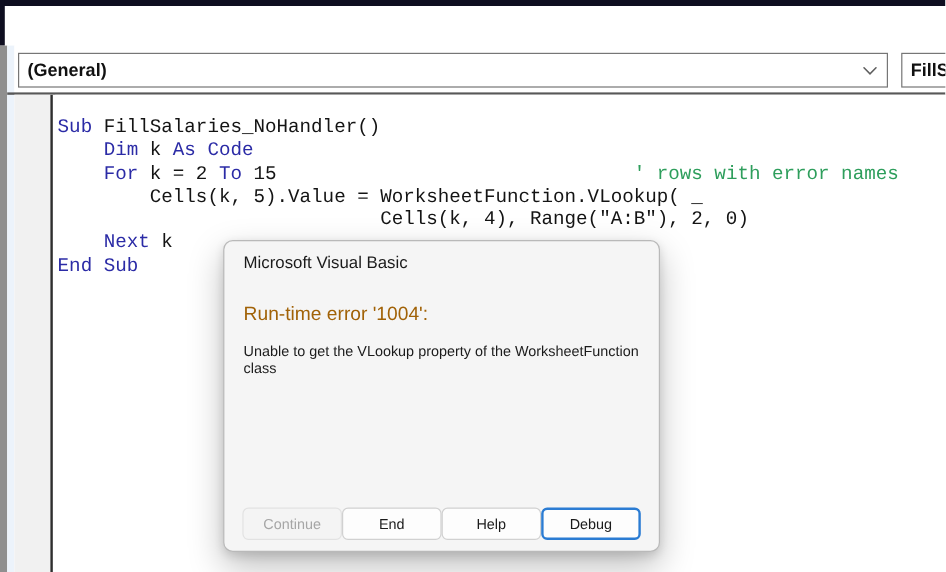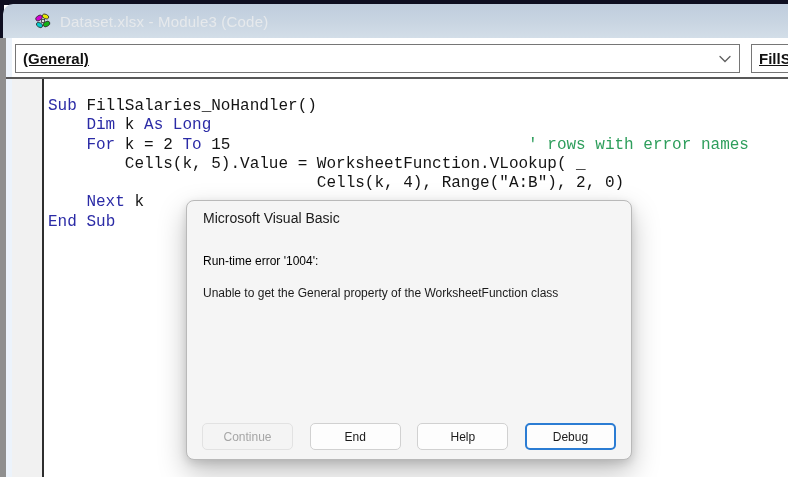--- a/index.html
+++ b/index.html
@@ -25,72 +25,60 @@
   .titlebar-icon{margin-left:30px;width:20px;height:20px;flex:0 0 auto;}
   .titlebar-text{margin-left:7px;font-size:15px;color:var(--titlebar-text);letter-spacing:.2px;}
 
   
   .strip-gray{position:absolute;left:0;top:38px;width:6px;bottom:0;background:#8f8f8f;}
   .strip-blue{position:absolute;left:6px;top:38px;width:6px;bottom:0;background:#ecf3fb;}
 
   
   .combo-row{position:absolute;left:12px;top:38px;right:0;height:39px;background:#ffffff;}
   .combo{position:absolute;top:6px;height:29px;background:#ffffff;border:1px solid #767676;
-    display:flex;align-items:center;font-weight:bold;font-size:15px;color:#111;text-decoration:underline;}
+    display:flex;align-items:center;font-weight:bold;font-size:15px;color:#111;}
   .combo-object{left:3px;width:725px;padding-left:7px;}
   .combo-proc{left:739px;width:60px;padding-left:7px;}
   .combo-chevron{position:absolute;right:7px;top:8px;width:14px;height:12px;}
   .separator{position:absolute;left:6px;top:77px;right:0;height:2px;background:#585858;}
 
   
   .code-pane{position:absolute;left:12px;top:79px;right:0;bottom:0;background:#ffffff;}
   .margin-bar{position:absolute;left:0;top:0;width:32px;bottom:0;background:#f1f1f1;
     border-right:2px solid #2e2e2e;}
   .code-editor{position:absolute;left:34px;top:0;right:0;bottom:0;background:#ffffff;
     font-family:"Liberation Mono",monospace;font-size:16px;line-height:19.3px;
     padding:18px 0 0 2px;color:var(--code-text);}
   .code-line{white-space:pre;height:19.3px;}
   .tok-kw{color:var(--keyword);}
   .tok-n{color:var(--code-text);}
   .tok-cm{color:var(--comment);}
 
   
-  .dialog{position:absolute;left:186px;top:200px;width:446px;height:260px;background:#f5f5f5;
+  .dialog{position:absolute;left:186px;top:200px;width:364px;height:260px;background:#f5f5f5;
     border:1px solid #b9b9b9;border-radius:8px;
     box-shadow:0 12px 28px rgba(0,0,0,.25),0 3px 8px rgba(0,0,0,.12);}
   .dialog-title{position:absolute;left:16px;top:9px;font-size:14px;color:#1a1a1a;}
-  .dialog-msg1{position:absolute;left:16px;top:53px;font-size:12px;font-weight:500;color:#000000;}
+  .dialog-msg1{position:absolute;left:16px;top:53px;font-size:16px;font-weight:500;color:#a16207;}
   .dialog-msg2{position:absolute;left:16px;top:85px;font-size:12px;font-weight:500;color:#1b1b1b;}
   .dialog-buttons{position:absolute;left:15px;right:15px;bottom:9px;height:27px;
     display:flex;justify-content:space-between;margin-top:44px;}
   .btn{width:91px;height:27px;border-radius:5px;font-family:"Liberation Sans",sans-serif;
     font-size:12px;font-weight:500;color:#1b1b1b;background:#fdfdfd;border:1px solid #d1d1d1;}
   .btn.default{border:2px solid var(--accent);}
   .btn.disabled{background:#f4f4f4;border:1px solid #e2e2e2;color:#a6a6a6;}
 </style>
 </head>
 <body>
 
 <div class="screen">
 
   <div class="top-frame"></div>
   <div class="left-frame-dark"></div>
 
-  <div class="titlebar">
-    <svg class="titlebar-icon" viewBox="0 0 20 20">
-      <g stroke="#333" stroke-width="0.8">
-        <ellipse cx="6" cy="7" rx="3.6" ry="2.4" transform="rotate(-35 6 7)" fill="#d400d4"></ellipse>
-        <ellipse cx="12.5" cy="5.5" rx="3.4" ry="2.2" transform="rotate(25 12.5 5.5)" fill="#e6e600"></ellipse>
-        <ellipse cx="6.5" cy="14" rx="3.4" ry="2.2" transform="rotate(30 6.5 14)" fill="#00cccc"></ellipse>
-        <ellipse cx="13.5" cy="13" rx="3.6" ry="2.4" transform="rotate(-30 13.5 13)" fill="#14b214"></ellipse>
-        <rect x="8.6" y="8.4" width="3" height="3" fill="#e0e0e0"></rect>
-      </g>
-    </svg>
-    <span class="titlebar-text">Dataset.xlsx - Module3 (Code)</span>
-  </div>
 
   <div class="strip-gray"></div>
   <div class="strip-blue"></div>
 
   <div class="combo-row">
     <div class="combo combo-object">
       <span>(General)</span>
       <svg class="combo-chevron" viewBox="0 0 14 12">
         <path d="M2 3.5 L7 8.5 L12 3.5" fill="none" stroke="#5f5f5f" stroke-width="1.3" stroke-linecap="round"></path>
       </svg>
@@ -99,33 +87,33 @@
       <span>FillS</span>
     </div>
   </div>
 
   <div class="separator"></div>
 
   <div class="code-pane">
     <div class="margin-bar"></div>
     <div class="code-editor" id="code-editor">
         <div class="code-line"><span class="tok-kw">Sub</span><span class="tok-n"> FillSalaries_NoHandler()</span></div>
-        <div class="code-line"><span class="tok-n">    </span><span class="tok-kw">Dim</span><span class="tok-n"> k </span><span class="tok-kw">As</span><span class="tok-n"> </span><span class="tok-kw">Long</span></div>
+        <div class="code-line"><span class="tok-n">    </span><span class="tok-kw">Dim</span><span class="tok-n"> k </span><span class="tok-kw">As</span><span class="tok-n"> </span><span class="tok-kw">Code</span></div>
         <div class="code-line"><span class="tok-n">    </span><span class="tok-kw">For</span><span class="tok-n"> k = 2 </span><span class="tok-kw">To</span><span class="tok-n"> 15                               </span><span class="tok-cm">' rows with error names</span></div>
         <div class="code-line"><span class="tok-n">        Cells(k, 5).Value = WorksheetFunction.VLookup( _</span></div>
         <div class="code-line"><span class="tok-n">                            Cells(k, 4), Range("A:B"), 2, 0)</span></div>
         <div class="code-line"><span class="tok-n">    </span><span class="tok-kw">Next</span><span class="tok-n"> k</span></div>
         <div class="code-line"><span class="tok-kw">End</span><span class="tok-n"> </span><span class="tok-kw">Sub</span></div>
       </div>
   </div>
 
   <div class="dialog">
     <div class="dialog-title">Microsoft Visual Basic</div>
     <div class="dialog-msg1">Run-time error '1004':</div>
-    <div class="dialog-msg2">Unable to get the General property of the WorksheetFunction class</div>
+    <div class="dialog-msg2">Unable to get the VLookup property of the WorksheetFunction class</div>
     <div class="dialog-buttons">
       <button class="btn disabled" disabled="">Continue</button>
       <button class="btn">End</button>
       <button class="btn">Help</button>
       <button class="btn default">Debug</button>
     </div>
   </div>
 
 </div>
 

